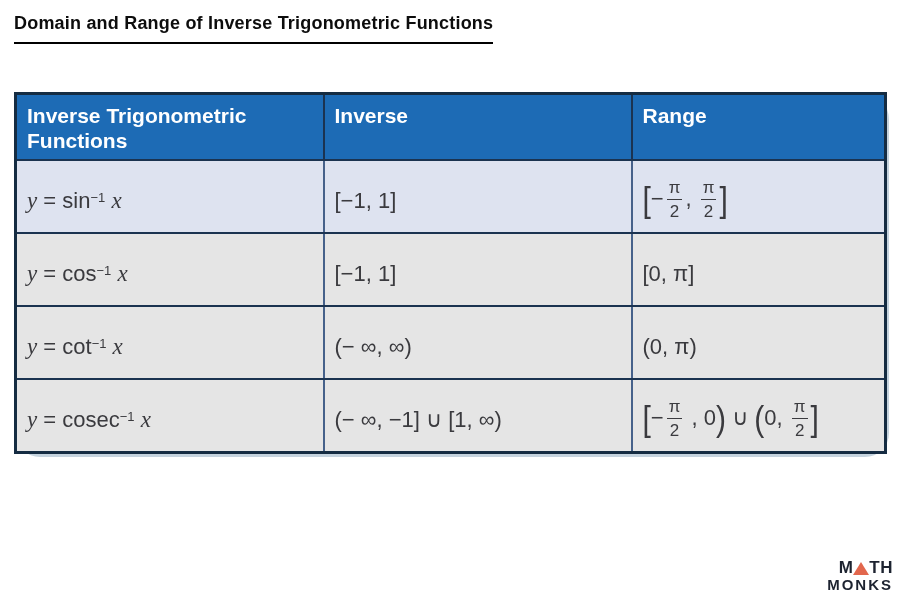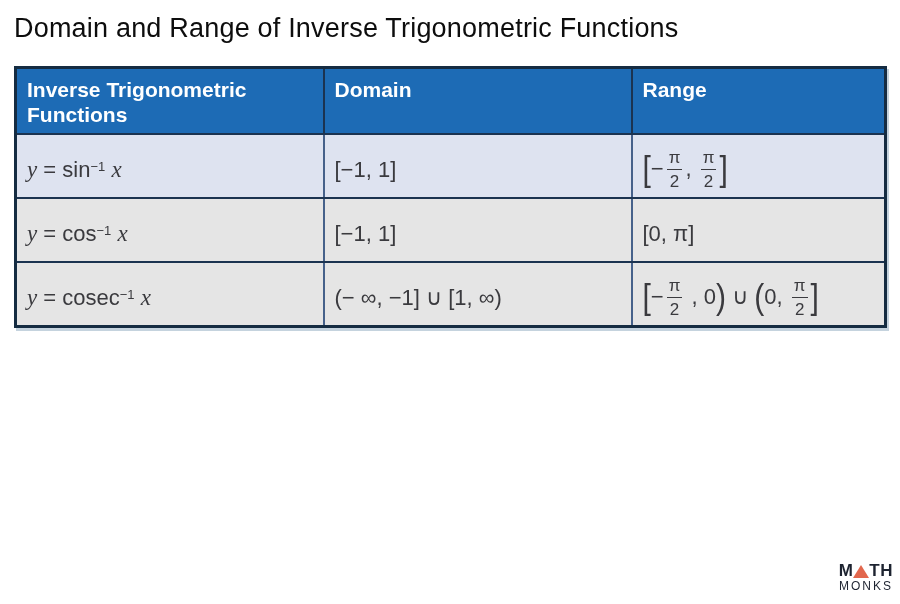--- a/index.html
+++ b/index.html
@@ -3,32 +3,33 @@
 <meta charset="utf-8">
 <style>
   * { margin:0; padding:0; box-sizing:border-box; }
   html,body { width:900px; height:604px; background:#ffffff; overflow:hidden;
               font-family:"Liberation Sans", sans-serif; }
   .page { position:relative; width:900px; height:604px; background:#fff; }
 
   .title {
     display:inline-block;
     margin:14px 0 0 14px;
-    font-size:27px;
-    font-weight:400;
+    font-size:18px;
+    font-weight:700;
     letter-spacing:0.2px;
     color:#0d0d0d;
-    padding-bottom:23px;
+    padding-bottom:8px;
     border-bottom:2.5px solid #000;
     line-height:1.1;
   }
 
   .table-wrap {
-    position:absolute; left:14px; top:66px;
+    position:absolute; left:14px; top:92px;
     box-shadow:2px 3px 0 rgba(150,175,195,0.55);
+    border-radius:24px;
   }
 
   table.main {
     border-collapse:collapse;
     width:870px;
     table-layout:fixed;
     border:3px solid #152c42;
   }
   col.c1 { width:308px; }
   col.c2 { width:308px; }
@@ -41,21 +42,21 @@
     font-weight:700;
     text-align:left;
     vertical-align:top;
     padding:8px 8px 6px 10px;
     height:66px;
     line-height:1.2;
     border:2px solid #1b3350;
     border-left-color:#2a4a70;
   }
   td {
-    height:64px;
+    height:73px;
     vertical-align:middle;
     padding:12px 6px 4px 10px;
     font-size:22px;
     color:#3a3a3e;
     border:2px solid #1b3350;
     border-left-color:#46618a;
     border-right-color:#46618a;
     white-space:nowrap;
   }
   tr.odd td  { background:#dee3f0; }
@@ -102,61 +103,66 @@
     font-weight:700; font-size:17px; color:#1d2330; letter-spacing:0.5px;
   }
   .logo .tri {
     display:inline-block; width:0; height:0;
     border-left:8px solid transparent;
     border-right:8px solid transparent;
     border-bottom:13px solid #e2674d;
     margin:0 0 1px 0;
   }
   .logo .bottom {
-    font-weight:400; font-size:12px; letter-spacing:2px;
+    font-weight:700; font-size:15px; letter-spacing:2px;
     color:#1d2330; margin-top:1px;
   }
 </style>
 </head>
 <body>
 
 <div class="page">
 
   <h1 class="title">Domain and Range of Inverse Trigonometric Functions</h1>
 
   <div class="table-wrap">
     <table class="main">
       <colgroup>
           <col class="c1">
           <col class="c2">
           <col class="c3">
         </colgroup>
       <thead>
         <tr>
           <th>Inverse Trigonometric Functions</th>
-          <th>Domain</th>
+          <th>Inverse</th>
           <th>Range</th>
         </tr>
       </thead>
       <tbody id="tbody">
           <tr class="odd">
             <td><span class="it">y</span> = sin<sup>−1</sup> <span class="it">x</span></td>
             <td>[−1, 1]</td>
             <td><span class="big">[</span>−<span class="frac">
                 <span class="num">π</span>
                 <span class="den">2</span>
               </span>, <span class="frac">
                 <span class="num">π</span>
                 <span class="den">2</span>
               </span><span class="big">]</span></td>
           </tr>
           <tr class="even">
             <td><span class="it">y</span> = cos<sup>−1</sup> <span class="it">x</span></td>
             <td>[−1, 1]</td>
             <td>[0, π]</td>
+          </tr>
+          <tr class="even">
+            <td><span class="it">y</span> = cot<sup>−1</sup> <span class="it">x</span></td>
+            <td>(− ∞, ∞)</td>
+            <td>(0, π)</td>
           </tr>
           <tr class="even">
             <td><span class="it">y</span> = cosec<sup>−1</sup> <span class="it">x</span></td>
             <td>(− ∞, −1] ∪ [1, ∞)</td>
             <td><span class="big">[</span>−<span class="frac">
                 <span class="num">π</span>
                 <span class="den">2</span>
               </span> , 0<span class="big">)</span> ∪ <span class="big">(</span>0, <span class="frac">
                 <span class="num">π</span>
                 <span class="den">2</span>

